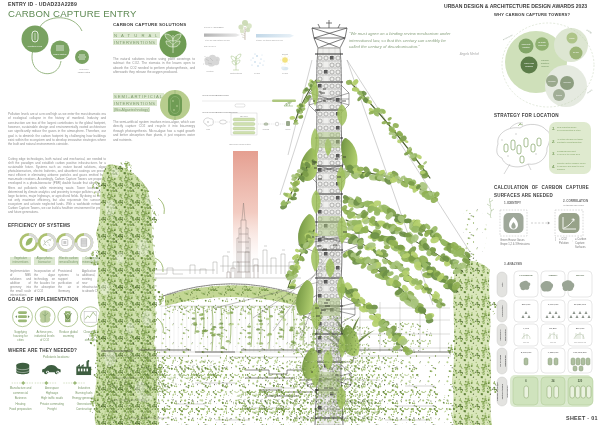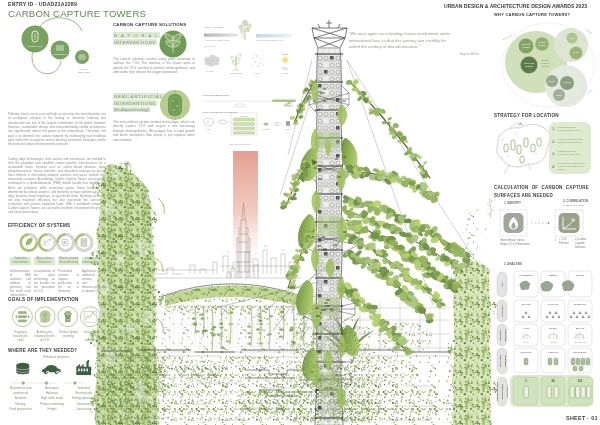--- a/index.html
+++ b/index.html
@@ -7,21 +7,21 @@
 .abs{position:absolute;}
 .h{font-weight:bold;color:#3d3d3d;letter-spacing:.2px;}
 .tj{color:#8e8e8e;text-align:justify;line-height:1.4;}
 .gt{color:#7d9b6c;}
 .pill{background:#dce8d0;color:#7d9b6c;}
 </style></head>
 <body>
 <div id="page">
 
 <div class="abs h" style="left:8px;top:1px;font-size:5.2px;">ENTRY ID - UDAD23A2289</div>
-<div class="abs" style="left:8px;top:8px;font-size:9.6px;color:#5f8a54;letter-spacing:.2px;">CARBON CAPTURE TOWERS</div>
+<div class="abs" style="left:8px;top:8px;font-size:9.6px;color:#5f8a54;letter-spacing:.2px;">CARBON CAPTURE ENTRY</div>
 <div class="abs h" style="left:444px;top:3px;font-size:5.1px;letter-spacing:0;white-space:nowrap;">URBAN DESIGN &amp; ARCHITECTURE DESIGN AWARDS 2023</div>
 
 <svg class="abs" style="left:0;top:0;" width="120" height="110" viewBox="0 0 120 110">
   <path d="M40 27 C46 15 74 13 82 31" fill="none" stroke="#9ab886" stroke-width="1"></path>
   <path d="M33 50 C26 76 58 82 61 61" fill="none" stroke="#9ab886" stroke-width="1"></path>
   <circle cx="35" cy="39" r="13.5" fill="#79a261"></circle>
   <circle cx="60" cy="50" r="9.5" fill="#79a261"></circle>
   <circle cx="82" cy="57" r="7" fill="#79a261"></circle>
   <rect x="32" y="31" width="6" height="11" rx="3" fill="none" stroke="#fff" stroke-width="0.8"></rect>
   <path d="M35 33 L35 40" stroke="#fff" stroke-width="0.6"></path>

